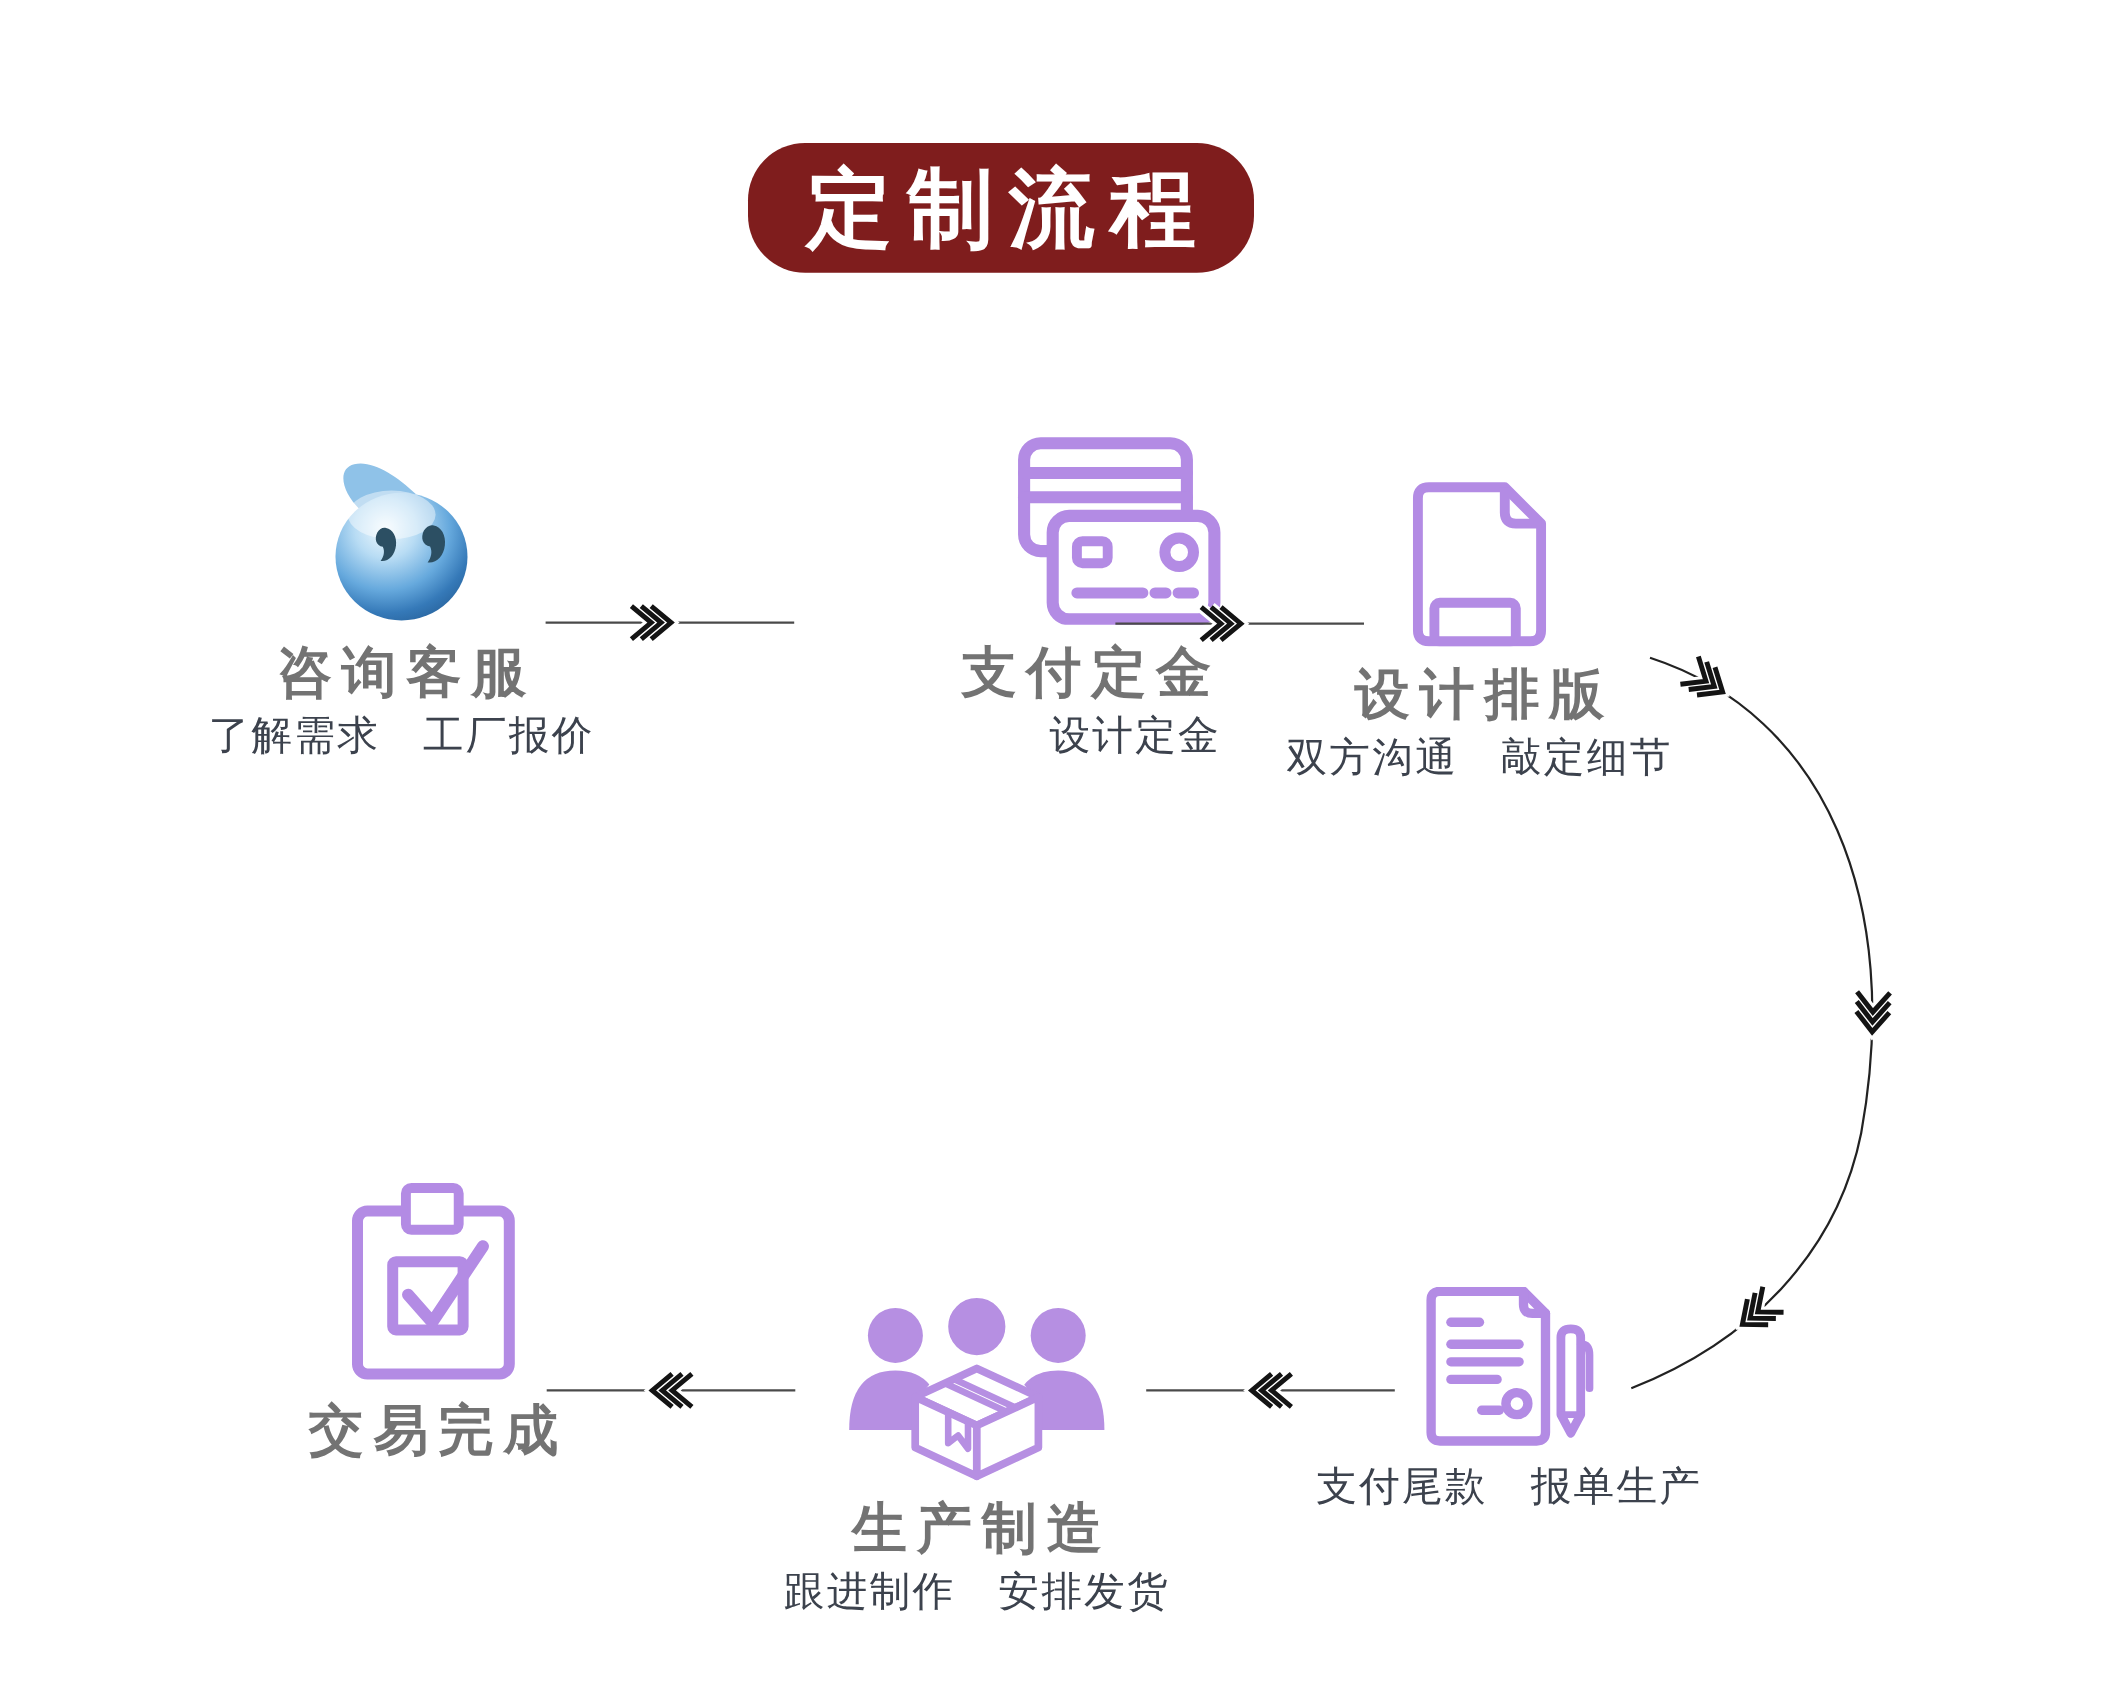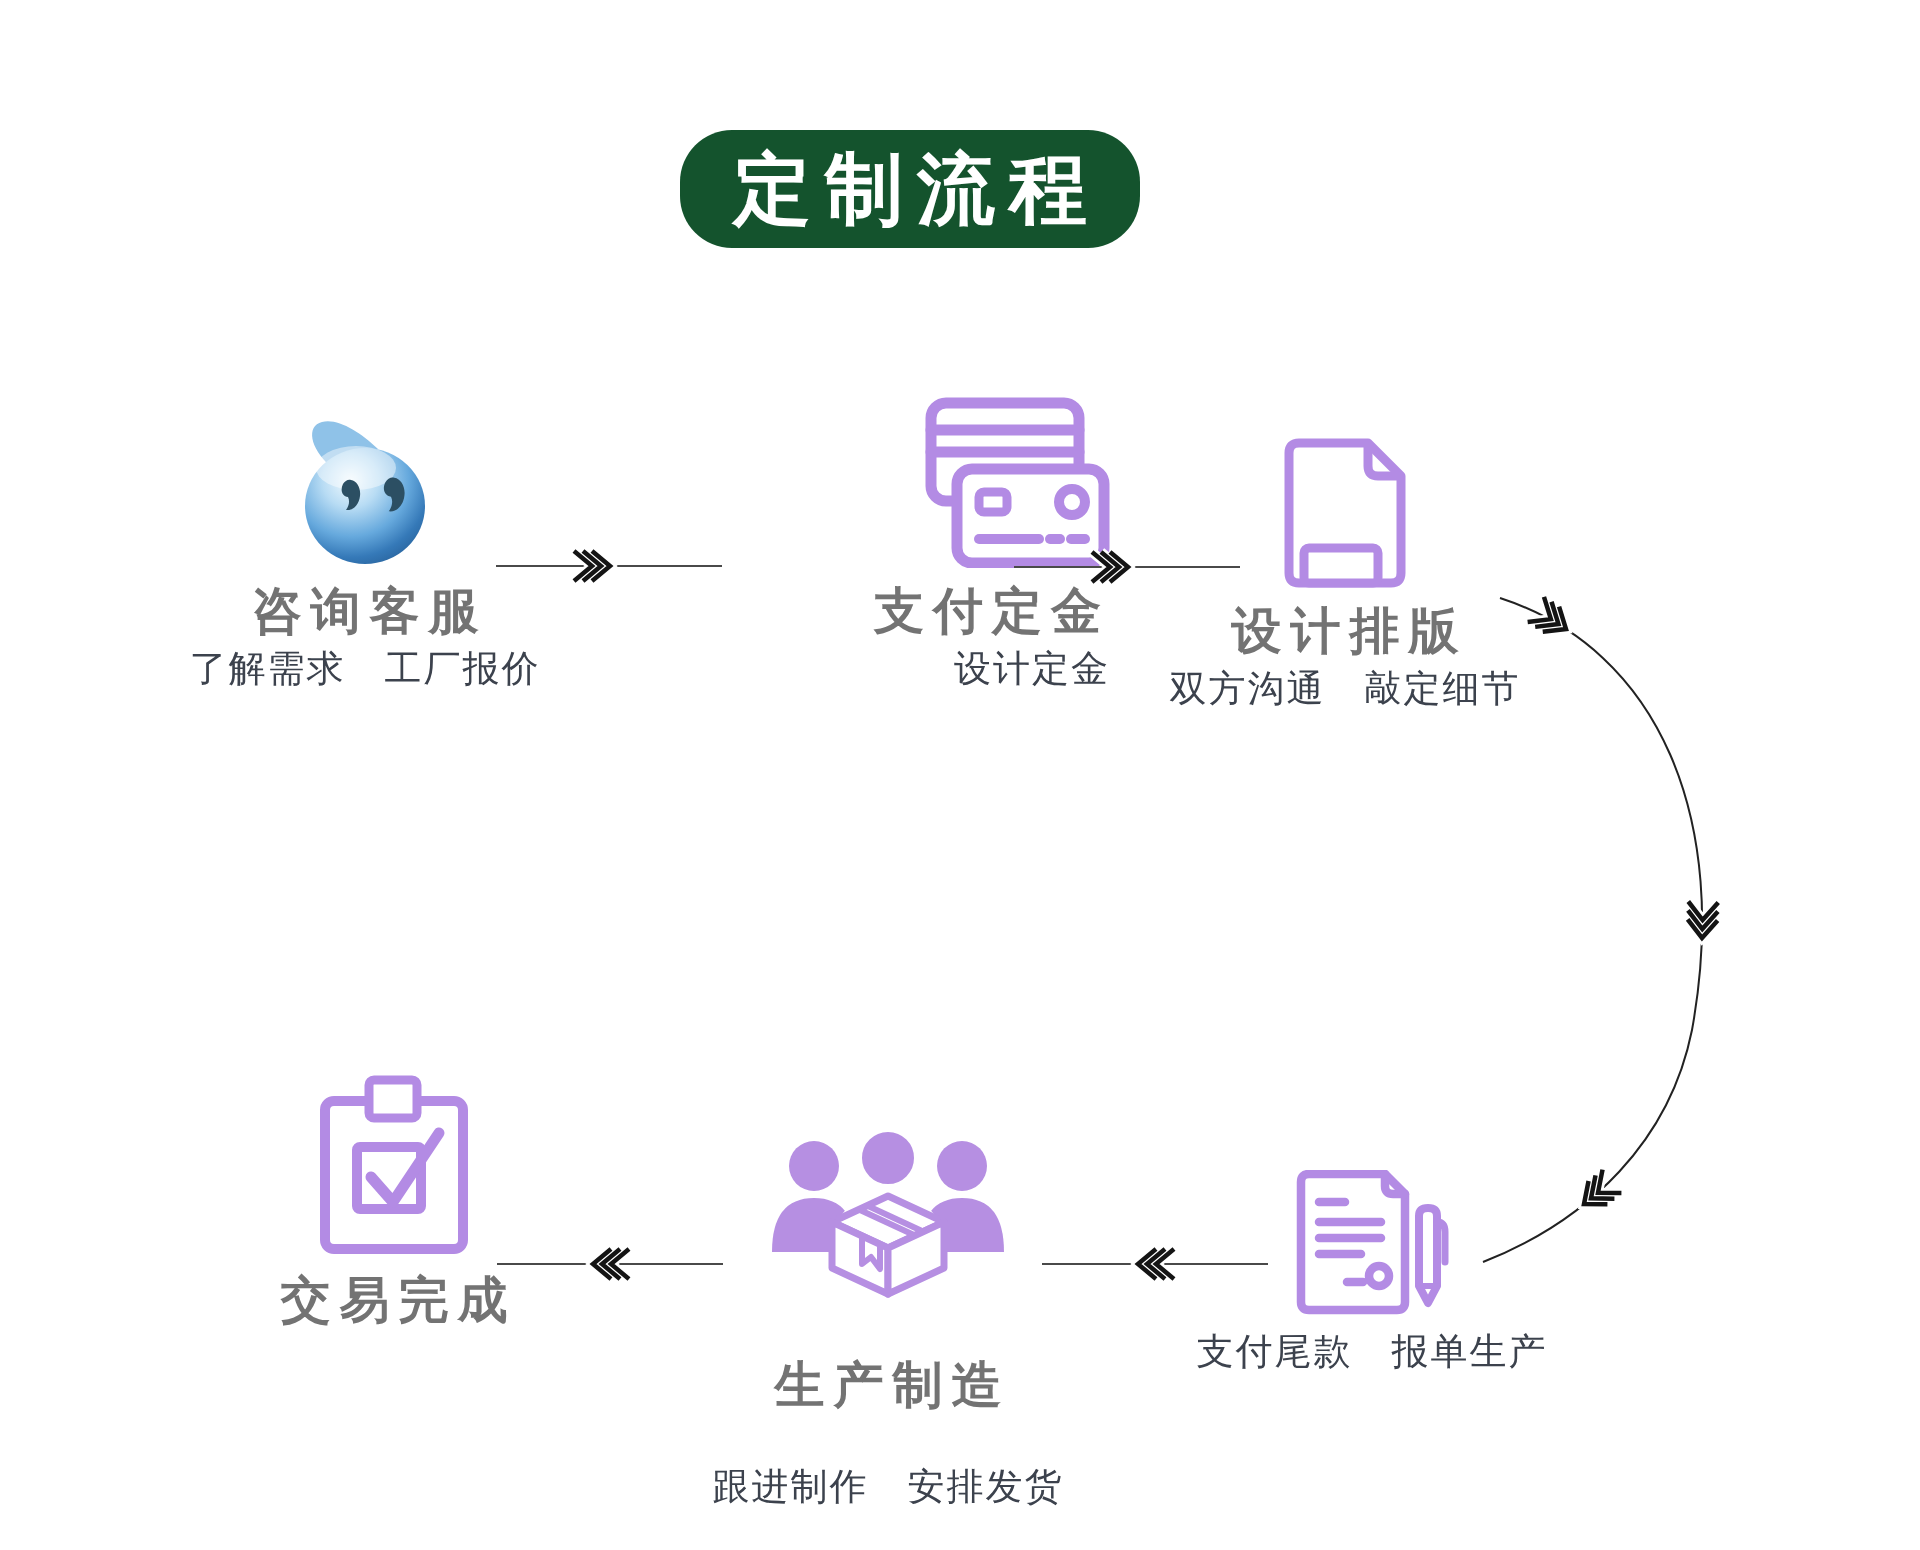--- a/index.html
+++ b/index.html
@@ -1,20 +1,20 @@
 <!DOCTYPE html>
 <html><head>
 <meta charset="utf-8">
 <style>
   html,body{margin:0;padding:0;background:#ffffff;}
   body{font-family:"Liberation Sans","DejaVu Sans",sans-serif;}
   #canvas{position:relative;width:1920px;height:1550px;background:#ffffff;overflow:hidden;}
 
   .badge{position:absolute;left:680px;top:130px;width:460px;height:118px;
-         background:#14532d;border-radius:52px;display:flex;align-items:center;justify-content:center;}
+         background:#7f1d1d;border-radius:52px;display:flex;align-items:center;justify-content:center;}
   .badge-text{color:#ffffff;font-size:78px;font-weight:700;letter-spacing:14px;text-indent:14px;line-height:1;}
 
   .step{position:absolute;width:440px;display:flex;flex-direction:column;align-items:center;}
   .icon-box{height:175px;display:flex;align-items:flex-end;justify-content:center;}
   .row2 .icon-box{height:192px;}
   .step-title{margin-top:16px;font-size:50px;font-weight:700;color:#737373;letter-spacing:9px;text-indent:9px;line-height:1.1;white-space:nowrap;}
   .step-subtitle{margin-top:10px;font-size:37px;font-weight:400;color:#3c424d;letter-spacing:2px;line-height:1.1;white-space:nowrap;min-height:34px;}
 
   .arrow{position:absolute;}
   .arrow line{stroke:#4a4a4a;stroke-width:2;}
@@ -113,21 +113,21 @@
         <circle cx="86" cy="106" r="10"></circle>
         <line x1="54" y1="112" x2="70" y2="112"></line>
         <path d="M126 116 V46 Q126 38 135 38 Q144 38 144 46 V116 L135 133 Z" fill="#ffffff" stroke-width="8"></path>
         <path d="M144 52 Q152 52 152 62 V92" stroke-width="7"></path>
         <line x1="126" y1="116" x2="144" y2="116" stroke-width="6"></line>
       </svg>
     </div>
     <div class="step-subtitle">支付尾款　报单生产</div>
   </div>
 
-  <div class="step row2" style="left:668px;top:1106px;gap:44px;">
+  <div class="step row2" style="left:668px;top:1154px;">
     <div class="icon-box">
       <svg width="248" height="172" viewBox="0 0 248 172">
         <g fill="#b68fe2">
           <circle cx="50" cy="40" r="25"></circle>
           <path d="M8 126 Q8 72 50 72 Q92 72 92 126 Z"></path>
           <circle cx="198" cy="40" r="25"></circle>
           <path d="M156 126 Q156 72 198 72 Q240 72 240 126 Z"></path>
         </g>
         <g fill="#b68fe2" stroke="#ffffff" stroke-width="6">
           <circle cx="124" cy="32" r="29"></circle>

